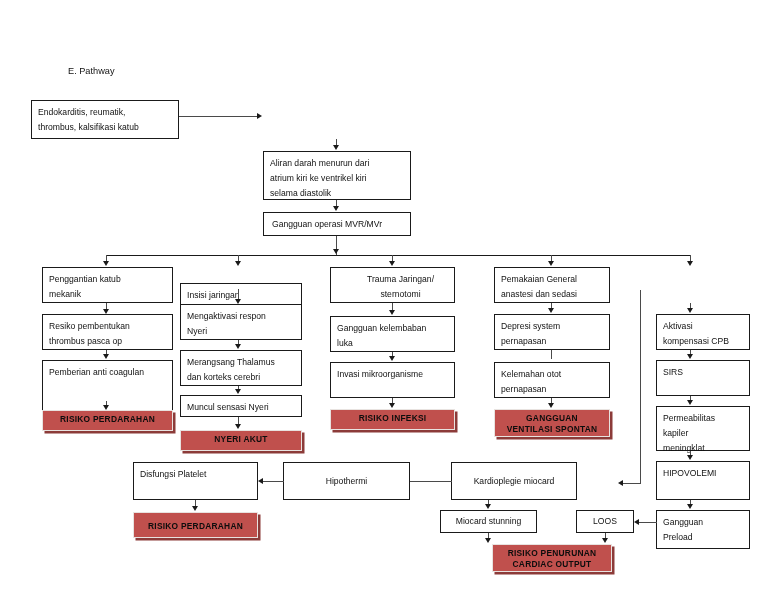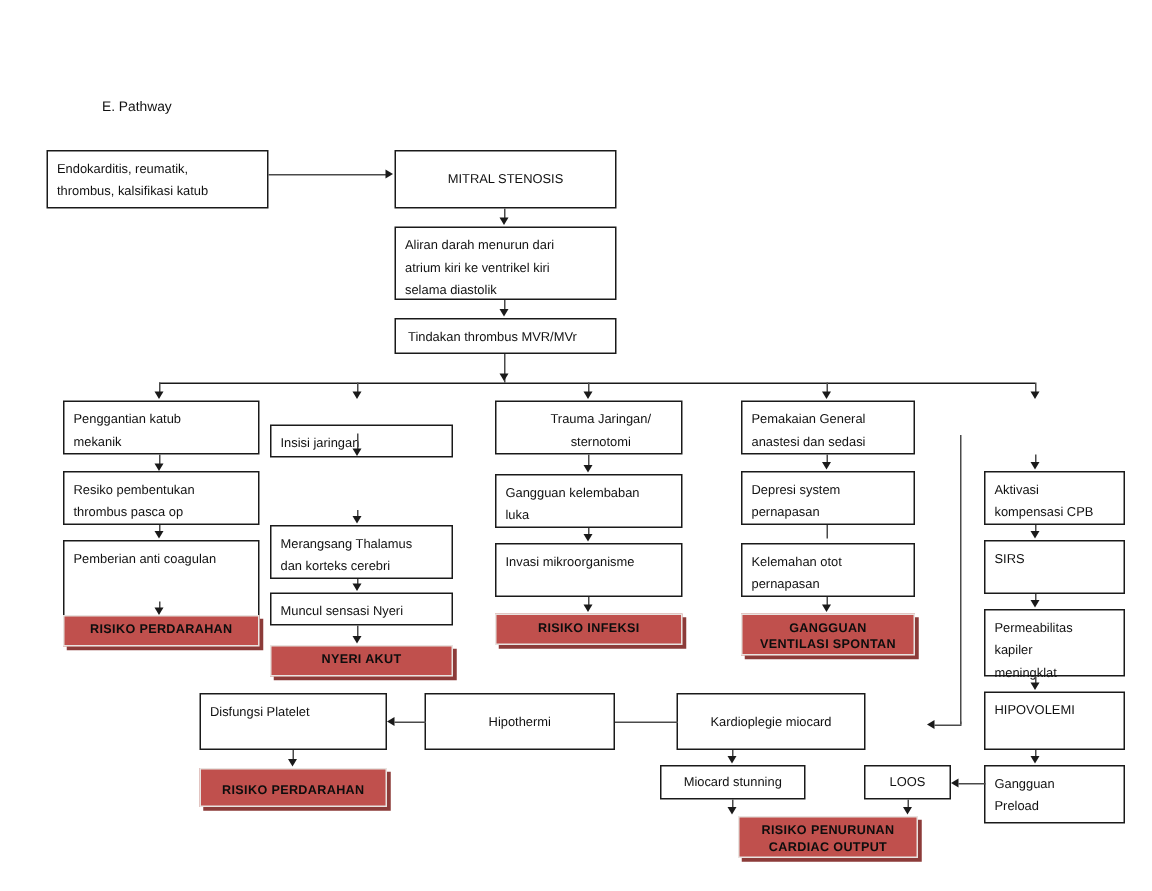--- a/index.html
+++ b/index.html
@@ -73,32 +73,31 @@
 </head>
 <body>
 
 <div id="canvas">
 
   <div class="heading" style="left:68px;top:66px;">E. Pathway</div>
 
   <div class="node" style="left:31px;top:100px;width:148px;height:39px;">Endokarditis, reumatik,
 thrombus, kalsifikasi katub</div>
 
-  <div class="node center vcenter" style="left:263px;top:100px;width:148px;height:39px;">MITRAL STENOSIS</div>
 
   <div class="ln h" style="left:179px;top:116px;width:79px;"></div>
   <div class="arw right" style="left:257px;top:112.5px;"></div>
 
   <div class="node" style="left:263px;top:151px;width:148px;height:49px;">Aliran darah  menurun dari
 atrium kiri ke ventrikel kiri
 selama diastolik</div>
   <div class="ln v" style="left:336px;top:139px;height:7px;"></div>
   <div class="arw down" style="left:332.5px;top:145px;"></div>
 
-  <div class="node vcenter" style="left:263px;top:212px;width:148px;height:24px;justify-content:flex-start;padding-left:8px;">Tindakan thrombus MVR/MVr</div>
+  <div class="node vcenter" style="left:263px;top:212px;width:148px;height:24px;justify-content:flex-start;padding-left:8px;">Gangguan operasi MVR/MVr</div>
   <div class="ln v" style="left:336px;top:200px;height:6px;"></div>
   <div class="arw down" style="left:332.5px;top:206px;"></div>
 
   <div class="ln v" style="left:336px;top:236px;height:19px;"></div>
   <div class="ln thick h" style="left:106px;top:255px;width:584px;"></div>
   <div class="arw down" style="left:332.5px;top:249px;"></div>
 
   <div class="ln v" style="left:106px;top:255px;height:8px;"></div>
   <div class="arw down" style="left:102.5px;top:261px;"></div>
 
@@ -127,20 +126,22 @@
   <div class="node" style="left:42px;top:360px;width:131px;height:58px;">Pemberian anti coagulan</div>
 
   <div class="ln v" style="left:106px;top:401px;height:5px;"></div>
   <div class="arw down" style="left:102.5px;top:405px;"></div>
   <div class="node red" style="left:42px;top:410px;width:131px;height:21px;">RISIKO PERDARAHAN</div>
 
   <div class="node" style="left:180px;top:283px;width:122px;height:22px;">Insisi jaringan</div>
 
   <div class="ln v" style="left:238px;top:289px;height:11px;"></div>
   <div class="arw down" style="left:234.5px;top:299px;"></div>
+  <div class="node" style="left:180px;top:304px;width:122px;height:36px;">Mengaktivasi respon
+Nyeri</div>
 
   <div class="ln v" style="left:238px;top:340px;height:5px;"></div>
   <div class="arw down" style="left:234.5px;top:344px;"></div>
   <div class="node" style="left:180px;top:350px;width:122px;height:36px;">Merangsang Thalamus
 dan korteks cerebri</div>
 
   <div class="ln v" style="left:238px;top:386px;height:5px;"></div>
   <div class="arw down" style="left:234.5px;top:389px;"></div>
   <div class="node" style="left:180px;top:395px;width:122px;height:22px;">Muncul sensasi Nyeri</div>
 

